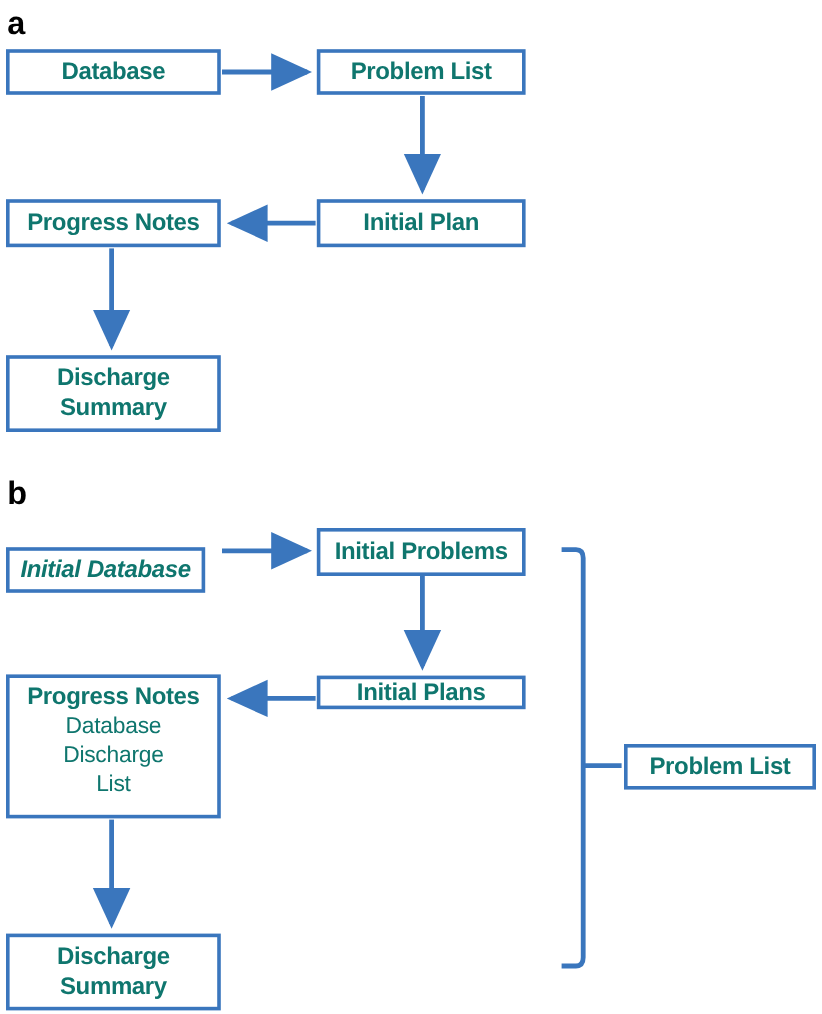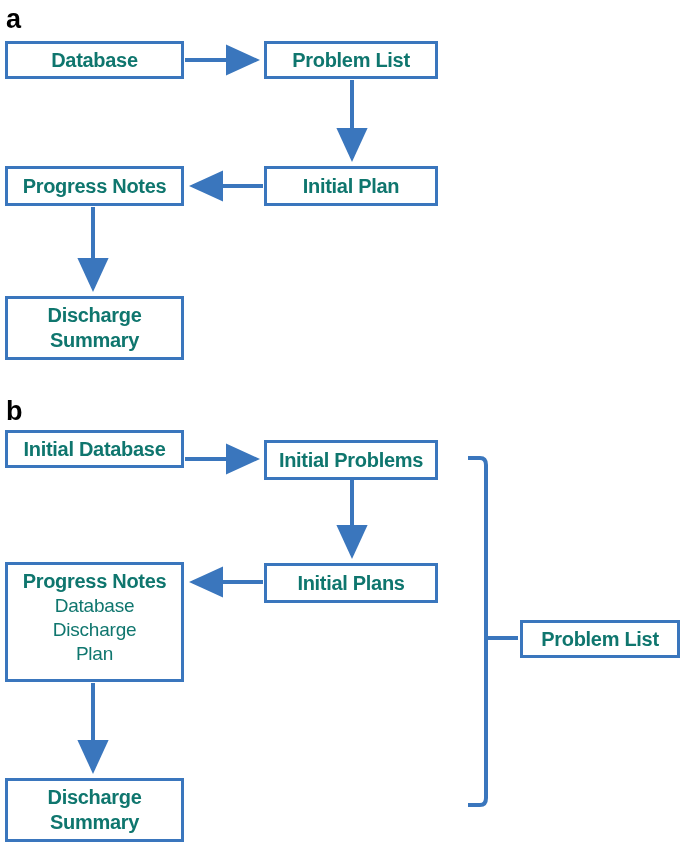--- a/index.html
+++ b/index.html
@@ -90,36 +90,36 @@
     <div class="title">Initial Plan</div>
   </div>
 
   <div class="node" style="left:5px; top:296px; width:179px; height:64px;">
     <div class="title">Discharge</div>
     <div class="title">Summary</div>
   </div>
 
   <div class="panel-label" style="left:6px; top:398px;">b</div>
 
-  <div class="node" style="left:5px; top:430px; width:179px; height:38px;">
+  <div class="node" style="left:5px; top:456px; width:166px; height:38px;font-style:italic;">
     <div class="title">Initial Database</div>
   </div>
 
   <div class="node" style="left:264px; top:440px; width:174px; height:40px;">
     <div class="title">Initial Problems</div>
   </div>
 
   <div class="node" style="left:5px; top:562px; width:179px; height:120px; justify-content:flex-start; padding-top:4px;">
     <div class="title">Progress Notes</div>
     <div class="sub">Database</div>
     <div class="sub">Discharge</div>
-    <div class="sub">Plan</div>
+    <div class="sub">List</div>
   </div>
 
-  <div class="node" style="left:264px; top:563px; width:174px; height:40px;">
+  <div class="node" style="left:264px; top:563px; width:174px; height:28px;">
     <div class="title">Initial Plans</div>
   </div>
 
   <div class="node" style="left:5px; top:778px; width:179px; height:64px;">
     <div class="title">Discharge</div>
     <div class="title">Summary</div>
   </div>
 
   <div class="node" style="left:520px; top:620px; width:160px; height:38px;">
     <div class="title">Problem List</div>

